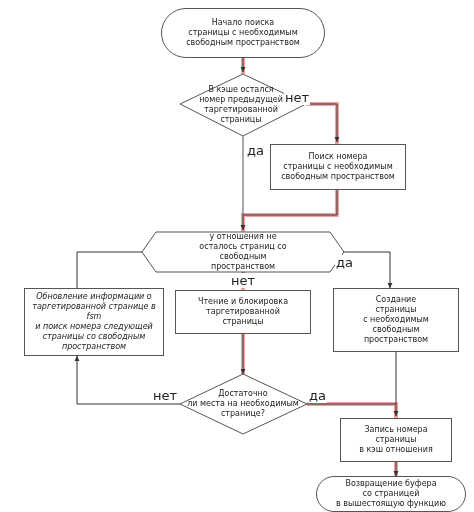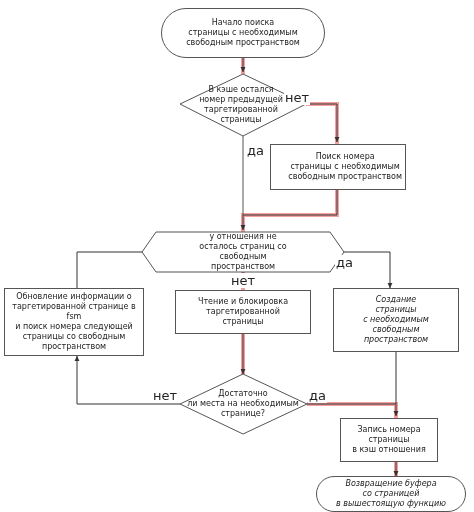--- a/index.html
+++ b/index.html
@@ -130,68 +130,68 @@
 свободным пространством</span>
   </div>
 
   <div class="node decision" style="left:176px; top:74px; width:130px; height:62px;">
     <span class="label">В кэше остался
 номер предыдущей
 таргетированной
 страницы</span>
   </div>
 
-  <div class="node process" style="left:270px; top:144px; width:136px; height:46px;justify-content:flex-end;">
+  <div class="node process" style="left:270px; top:144px; width:136px; height:46px;">
     <span class="label">Поиск номера
 страницы с необходимым
 свободным пространством</span>
   </div>
 
   <div class="node decision" style="left:150px; top:232px; width:186px; height:40px;justify-content:center;">
     <span class="label">у отношения не
 осталось страниц со
 свободным
 пространством</span>
   </div>
 
-  <div class="node process" style="left:4px; top:288px; width:140px; height:68px;">
+  <div class="node process" style="left:24px; top:288px; width:140px; height:68px;font-style:italic;">
     <span class="label">Обновление информации о
 таргетированной странице в fsm
 и поиск номера следующей
 страницы со свободным
 пространством</span>
   </div>
 
   <div class="node process" style="left:175px; top:290px; width:136px; height:44px;">
     <span class="label">Чтение и блокировка
 таргетированной
 страницы</span>
   </div>
 
-  <div class="node process" style="left:333px; top:288px; width:126px; height:64px;font-style:italic;">
+  <div class="node process" style="left:333px; top:288px; width:126px; height:64px;">
     <span class="label">Создание
 страницы
 с необходимым
 свободным
 пространством</span>
   </div>
 
   <div class="node decision" style="left:178px; top:374px; width:130px; height:60px;">
     <span class="label">Достаточно
 ли места на необходимым
 странице?</span>
   </div>
 
-  <div class="node process" style="left:340px; top:418px; width:98px; height:44px;">
+  <div class="node process" style="left:340px; top:418px; width:112px; height:44px;">
     <span class="label">Запись номера
 страницы
 в кэш отношения</span>
   </div>
 
-  <div class="node terminal" style="left:316px; top:476px; width:150px; height:36px;font-style:italic;">
+  <div class="node terminal" style="left:316px; top:476px; width:150px; height:36px;">
     <span class="label">Возвращение буфера
 со страницей
 в вышестоящую функцию</span>
   </div>
 
   <div class="edge-label" style="left:284px; top:90px;">нет</div>
   <div class="edge-label" style="left:246px; top:143px;">да</div>
   <div class="edge-label" style="left:335px; top:255px;">да</div>
   <div class="edge-label" style="left:230px; top:273px;">нет</div>
   <div class="edge-label" style="left:152px; top:388px;">нет</div>

